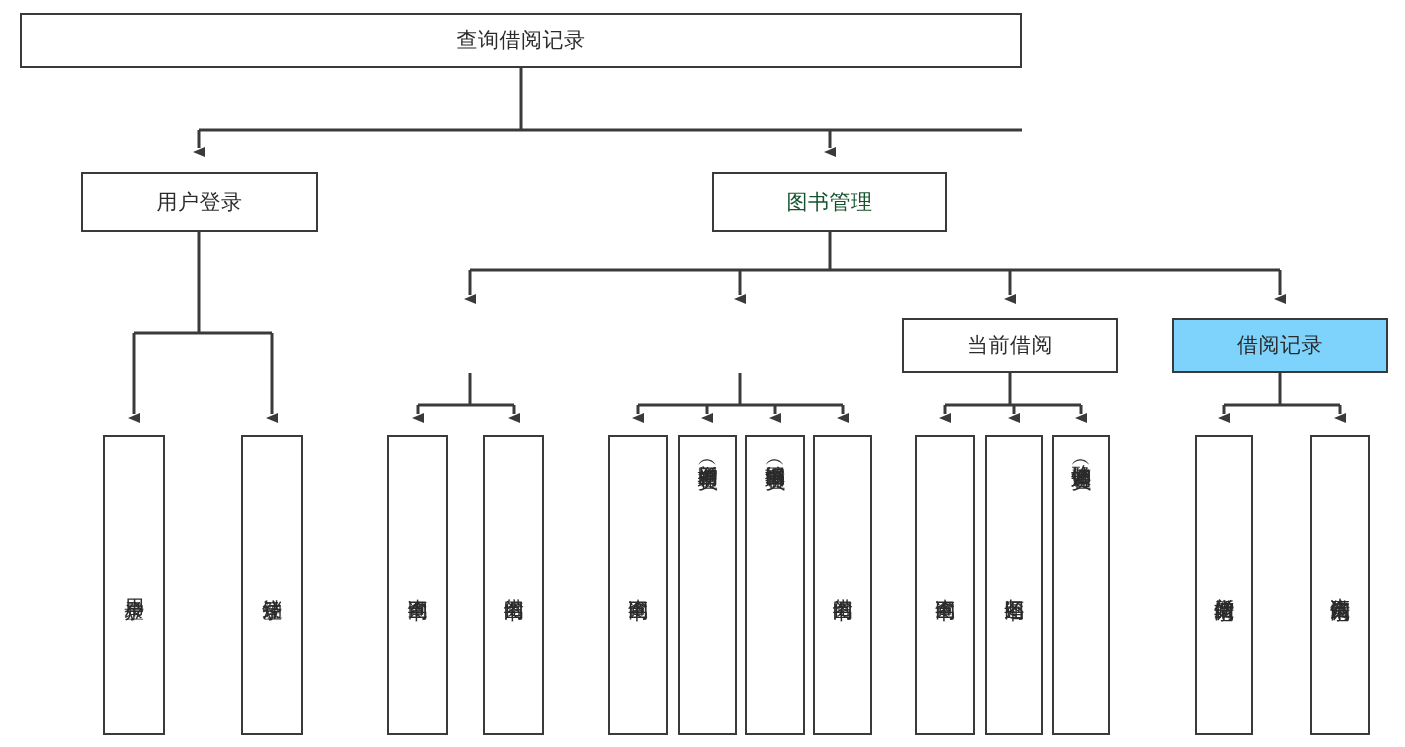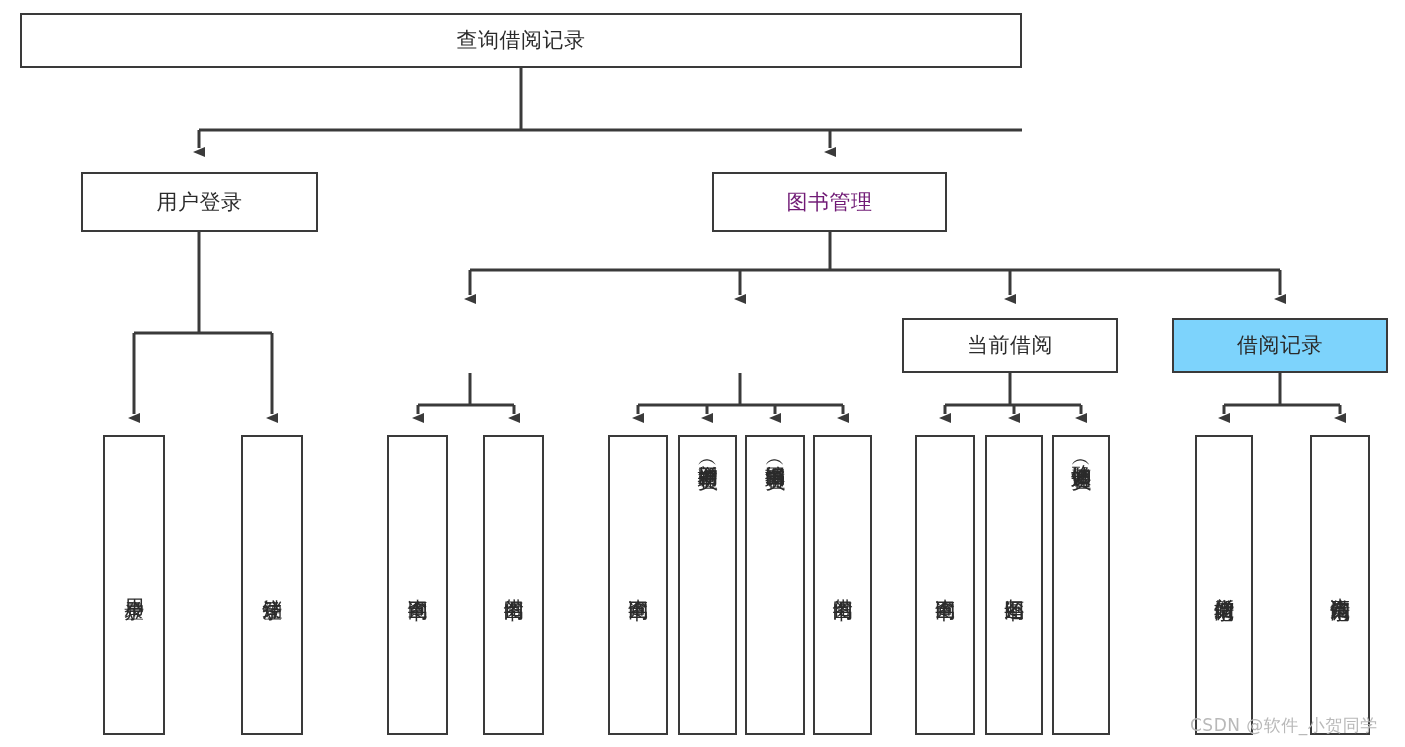--- a/index.html
+++ b/index.html
@@ -118,21 +118,21 @@
     </g>
   </svg>
 
   <div class="node horiz" style="left: 20px; top: 13px; width: 1002px; height: 55px; border-color: rgb(58, 58, 58); background: rgb(255, 255, 255); color: rgb(43, 43, 43);">
     <span>查询借阅记录</span>
   </div>
 
   <div class="node horiz" style="left: 81px; top: 172px; width: 237px; height: 60px; border-color: rgb(58, 58, 58); background: rgb(255, 255, 255); color: rgb(43, 43, 43);">
     <span>用户登录</span>
   </div>
-  <div class="node horiz" style="left: 712px; top: 172px; width: 235px; height: 60px; border-color: rgb(58, 58, 58); background: rgb(255, 255, 255); color: #701a75;">
+  <div class="node horiz" style="left: 712px; top: 172px; width: 235px; height: 60px; border-color: rgb(58, 58, 58); background: rgb(255, 255, 255); color: #14532d;">
     <span>图书管理</span>
   </div>
 
   <div class="node horiz" style="left: 902px; top: 318px; width: 216px; height: 55px; border-color: rgb(58, 58, 58); background: rgb(255, 255, 255); color: rgb(43, 43, 43);">
     <span>当前借阅</span>
   </div>
   <div class="node horiz" style="left: 1172px; top: 318px; width: 216px; height: 55px; border-color: rgb(58, 58, 58); background: #7dd3fc; color: rgb(43, 43, 43);">
     <span>借阅记录</span>
   </div>
 
@@ -169,15 +169,14 @@
   <div class="node vert" style="left: 1052px; top: 435px; width: 58px; height: 300px; border-color: rgb(58, 58, 58); background: rgb(255, 255, 255); color: rgb(43, 43, 43);">
     <span>确认归还（管理员）</span>
   </div>
   <div class="node vert centered" style="left: 1195px; top: 435px; width: 58px; height: 300px; border-color: rgb(58, 58, 58); background: rgb(255, 255, 255); color: rgb(43, 43, 43);">
     <span>新增借阅记录</span>
   </div>
   <div class="node vert centered" style="left: 1310px; top: 435px; width: 60px; height: 300px; border-color: rgb(58, 58, 58); background: rgb(255, 255, 255); color: rgb(43, 43, 43);">
     <span>查询借阅记录</span>
   </div>
 
-  <div class="watermark" style="left: 1190px; top: 714px; color: rgb(185, 185, 185);">CSDN @软件_小贺同学</div>
 
 </div>
 
 </body></html>

